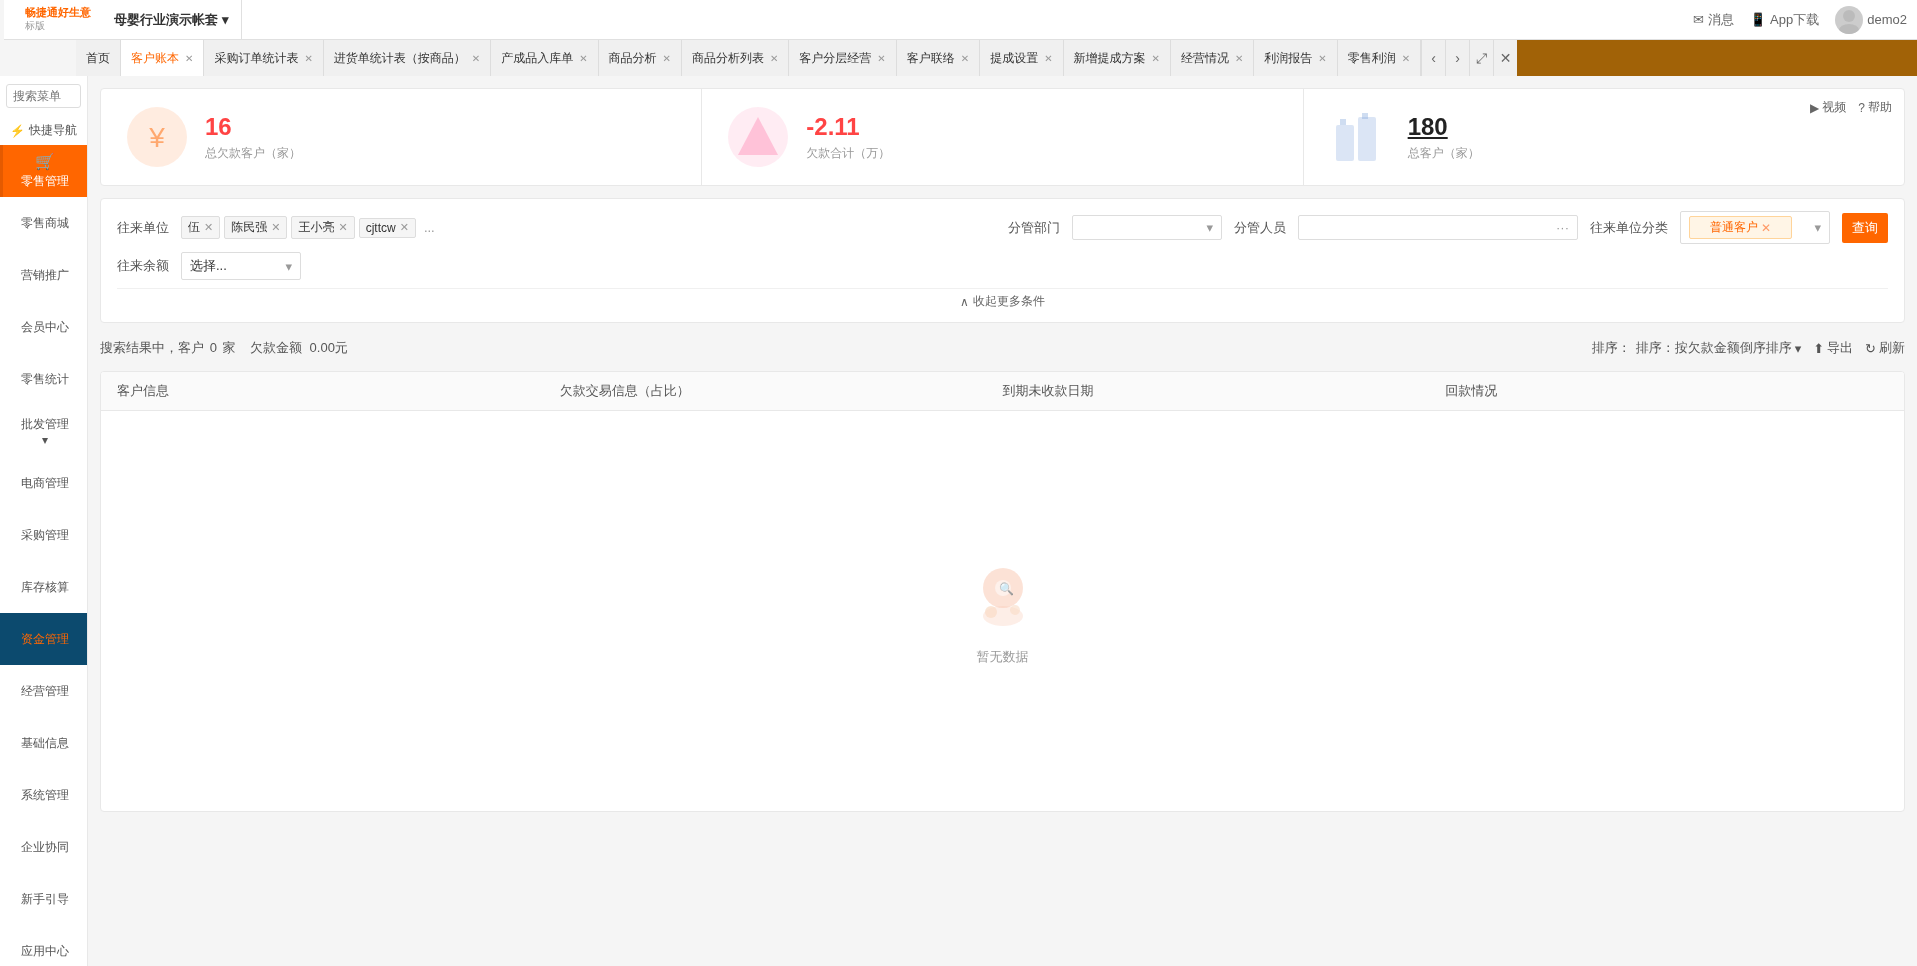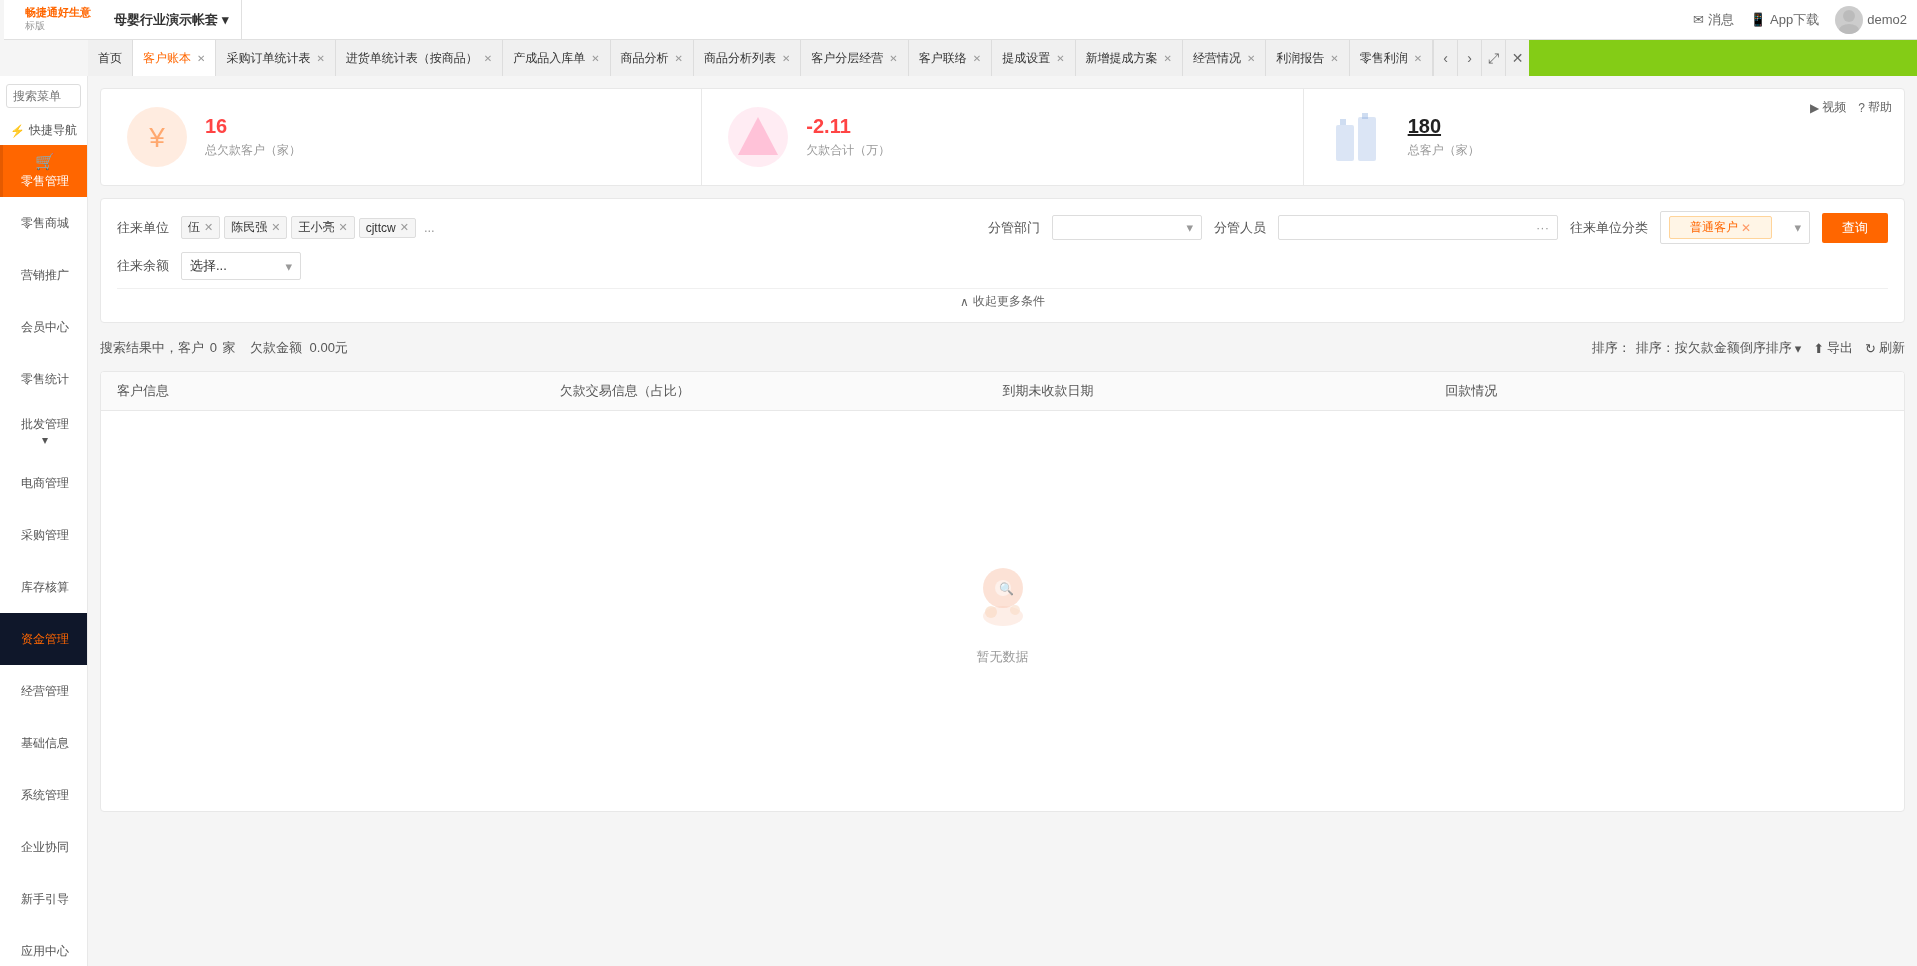--- a/index.html
+++ b/index.html
@@ -71,26 +71,26 @@
       display: flex;
       align-items: center;
       justify-content: center;
       overflow: hidden;
     }
     
     
     .tab-bar {
       display: flex;
       align-items: center;
-      background: #84cc16;
+      background: #a16207;
       height: 36px;
       padding: 0 0;
       position: fixed;
       top: 40px;
-      left: 88px;
+      left: 76px;
       right: 0;
       z-index: 99;
       overflow: hidden;
     }
     .tab-item {
       display: flex;
       align-items: center;
       padding: 0 10px;
       height: 36px;
       font-size: 12px;
@@ -210,21 +210,21 @@
       padding: 16px 24px;
       display: flex;
       align-items: center;
       gap: 16px;
       border-right: 1px solid #e8e8e8;
       position: relative;
     }
     .stat-card:last-child { border-right: none; }
     .stat-info { flex: 1; }
     .stat-value {
-      font-size: 20px;
+      font-size: 24px;
       font-weight: bold;
       color: #ff4444;
     }
     .stat-value.black { color: #222; }
     .stat-label {
       font-size: 12px;
       color: #999;
       margin-top: 4px;
     }
     .stat-top-right {
@@ -370,21 +370,21 @@
       font-size: 13px;
       color: #555;
       cursor: pointer;
     }
     
     
     .query-btn {
       background: #ff6600;
       color: #fff;
       border: none;
-      padding: 6px 20px;
+      padding: 6px 10px;
       border-radius: 2px;
       cursor: pointer;
       font-size: 13px;
     }
     
     
     .data-table {
       background: #fff;
       border-radius: 4px;
       border: 1px solid #e8e8e8;
@@ -548,21 +548,21 @@
     </div>
     <div class="sidebar-item">
       <span>电商管理</span>
     </div>
     <div class="sidebar-item">
       <span>采购管理</span>
     </div>
     <div class="sidebar-item">
       <span>库存核算</span>
     </div>
-    <div class="sidebar-item" style="background:#0f172a; color:#ff6600;">
+    <div class="sidebar-item" style="background:#0c4a6e; color:#ff6600;">
       <span>资金管理</span>
     </div>
     <div class="sidebar-item">
       <span>经营管理</span>
     </div>
     <div class="sidebar-item">
       <span>基础信息</span>
     </div>
     <div class="sidebar-item">
       <span>系统管理</span>

